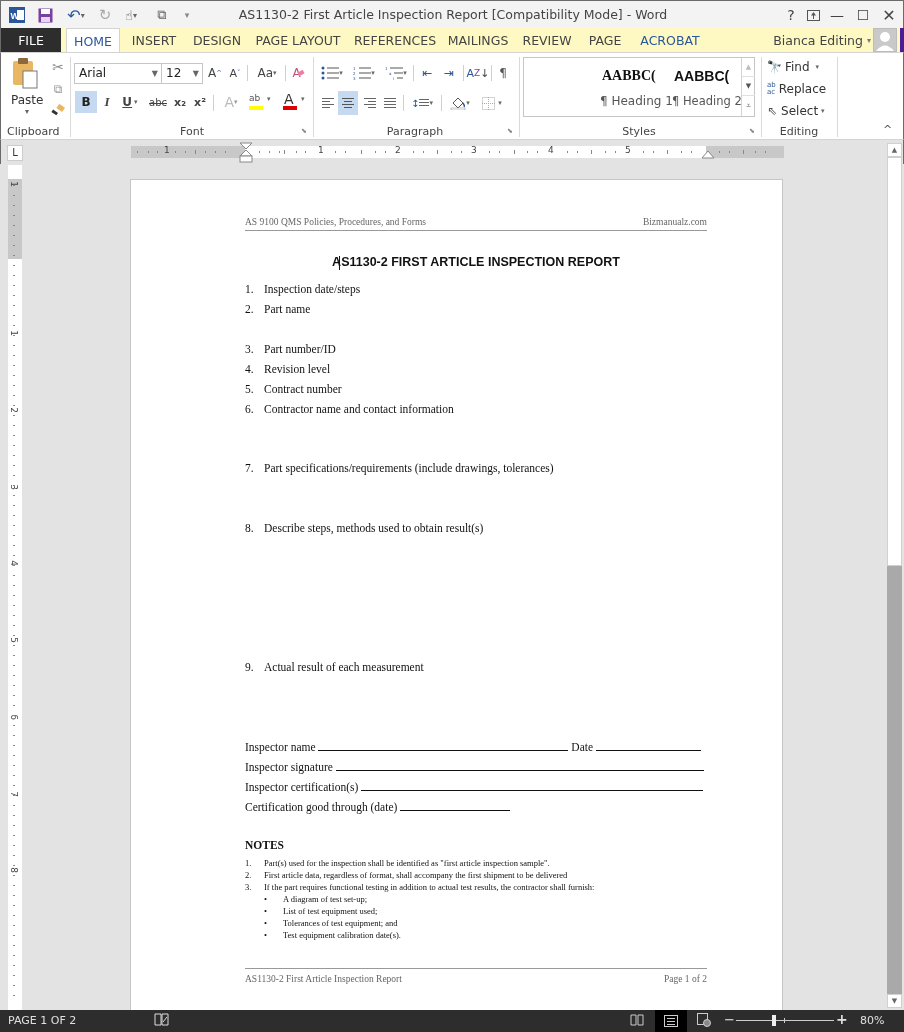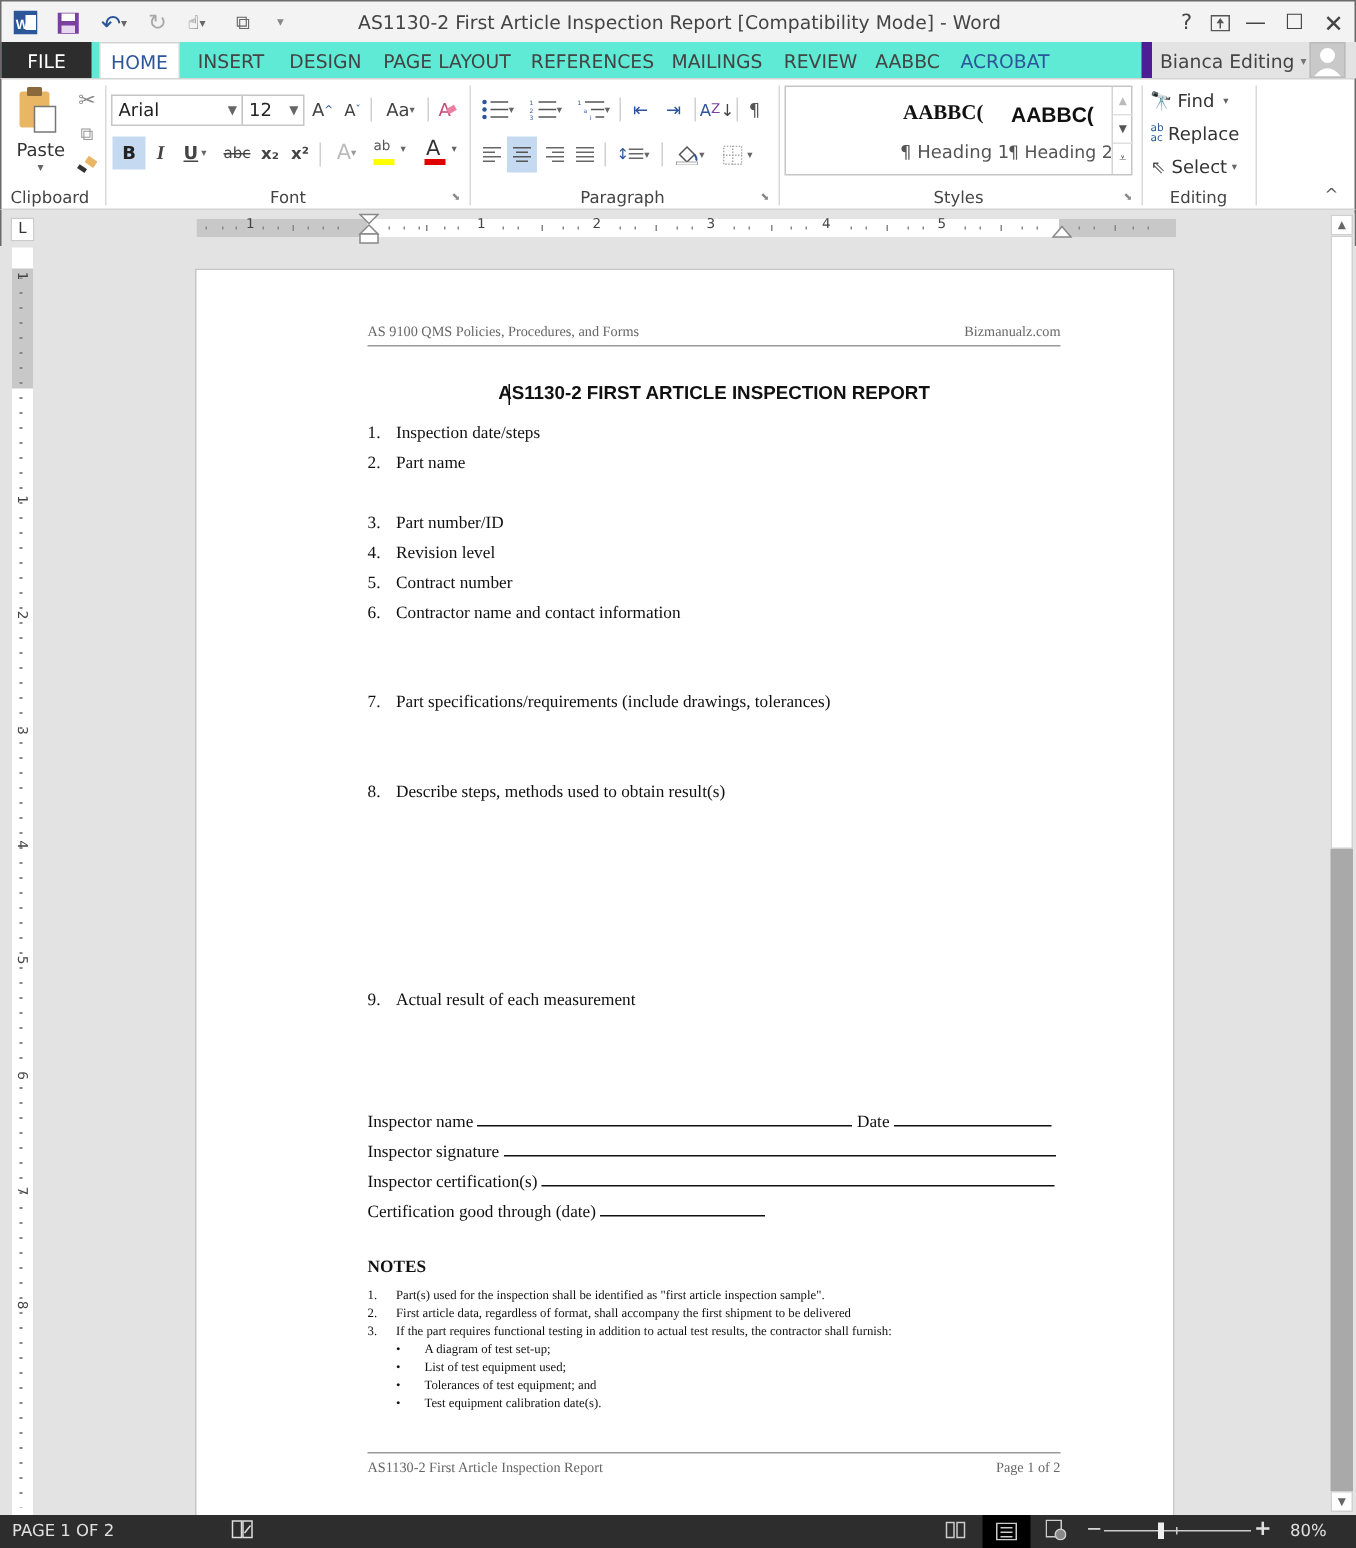--- a/index.html
+++ b/index.html
@@ -2,21 +2,21 @@
 <html><head>
 <meta charset="utf-8">
 <style>
 *{box-sizing:border-box;margin:0;padding:0;}
 html,body{width:904px;height:1032px;overflow:hidden;background:#e3e3e3;font-family:"DejaVu Sans","Liberation Sans",sans-serif;}
 .abs{position:absolute;}
 #titlebar{left:0;top:0;width:904px;height:28px;background:#f3f3f3;border:1px solid #6a6a6a;border-bottom:none;}
 #titlebar .title{left:0;width:904px;top:6px;text-align:center;font-size:12.5px;color:#444;}
 .qat-icon{top:4px;height:20px;display:flex;align-items:center;justify-content:center;font-size:13px;}
 .win-btn{top:3px;width:24px;height:22px;font-size:14px;color:#444;display:flex;align-items:center;justify-content:center;}
-#tabbar{left:0;top:28px;width:768px;height:24px;background:#5eead4;border-left:1px solid #6a6a6a;border-right:7px solid #4c1d95;}
+#tabbar{left:0;top:28px;width:904px;height:24px;background:#fef9c3;border-left:1px solid #6a6a6a;border-right:4px solid #4c1d95;}
 .tab{top:0;height:24px;font-size:12.5px;color:#444;display:flex;align-items:center;justify-content:center;}
 .tab.file{background:#2b579a;background:#2a2a2a;color:#fff;}
 .tab.file{background:#2d2d2d;}
 .tab.active{background:#fff;border:1px solid #d4d4d4;border-bottom:none;color:#2b579a;height:25px;}
 .tab.acrobat{color:#2b579a;}
 #ribbon{left:0;top:52px;width:904px;height:88px;background:#fff;border:1px solid #d4d4d4;border-left:1px solid #6a6a6a;border-right:1px solid #6a6a6a;}
 .grp-label{font-size:11px;color:#444;top:72px;text-align:center;}
 .sep{top:4px;width:1px;height:80px;background:#d9d9d9;}
 .small-ico{font-size:12px;color:#444;display:flex;align-items:center;justify-content:center;height:20px;}
 .combo{height:21px;border:1px solid #c6c6c6;background:#fff;font-size:12px;color:#222;padding-left:4px;line-height:19px;}
@@ -74,21 +74,21 @@
 
 <div id="tabbar" class="abs">
   <div class="abs tab file" style="left:0;width:60px;background:#2d2d2d;color:#fff;">FILE</div>
   <div class="abs tab active" style="left:65px;width:54px;">HOME</div>
   <div class="abs tab" style="left:124px;width:58px;">INSERT</div>
   <div class="abs tab" style="left:186px;width:60px;">DESIGN</div>
   <div class="abs tab" style="left:252px;width:90px;">PAGE LAYOUT</div>
   <div class="abs tab" style="left:350px;width:88px;">REFERENCES</div>
   <div class="abs tab" style="left:444px;width:66px;">MAILINGS</div>
   <div class="abs tab" style="left:518px;width:56px;">REVIEW</div>
-  <div class="abs tab" style="left:582px;width:44px;">AABBC</div>
+  <div class="abs tab" style="left:582px;width:44px;">PAGE</div>
   <div class="abs tab acrobat" style="left:634px;width:70px;">ACROBAT</div>
   <div class="abs tab" style="left:770px;width:100px;justify-content:flex-end;">
     <span>Bianca Editing</span>
     <span style="font-size:8px;color:#777;margin-left:4px;">▾</span>
   </div>
   <div class="abs" style="left:872px;top:0;width:24px;height:24px;background:#c9c9c9;border:1px solid #bbb;">
     <svg width="22" height="22" viewBox="0 0 22 22">
         <circle cx="11" cy="8" r="5" fill="#fff"></circle>
         <path d="M2 22 Q11 11 20 22 Z" fill="#fff"></path>
       </svg>

